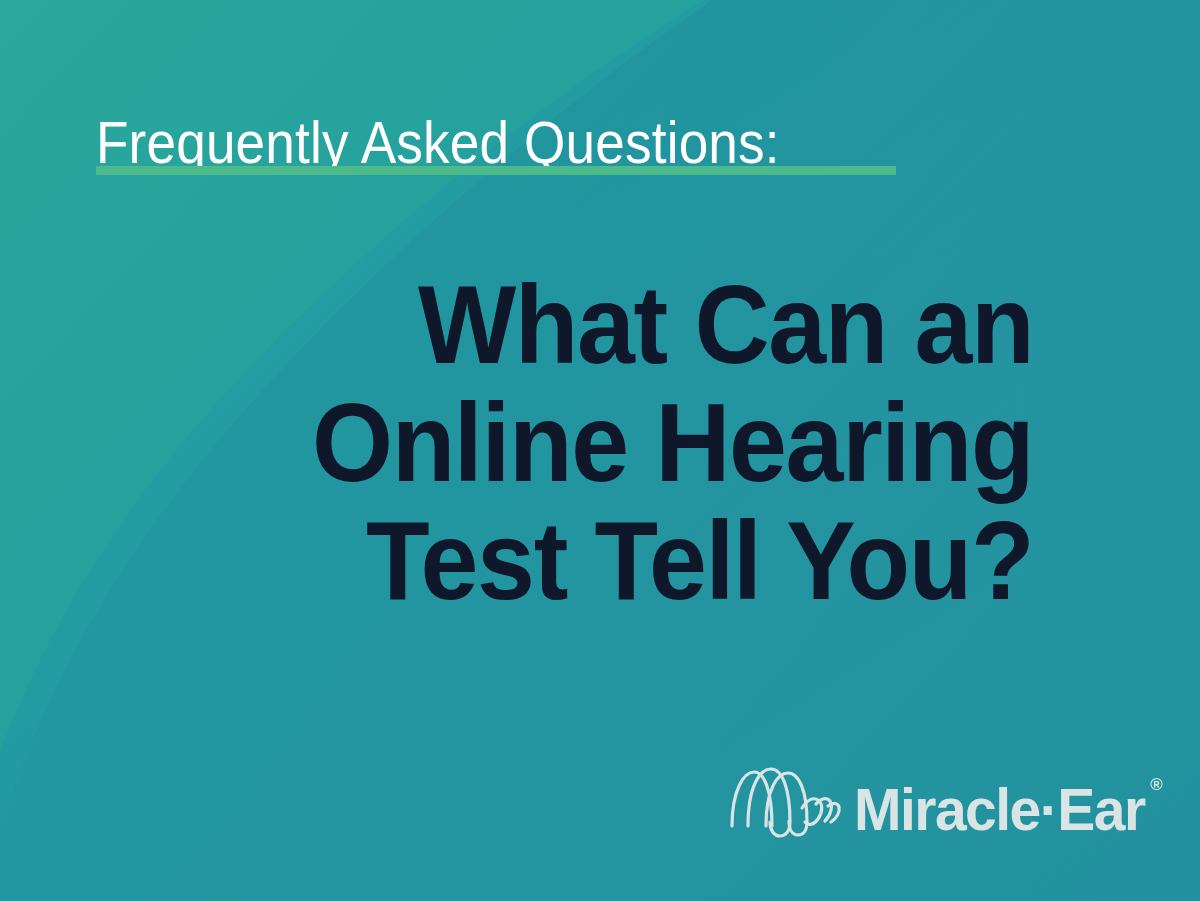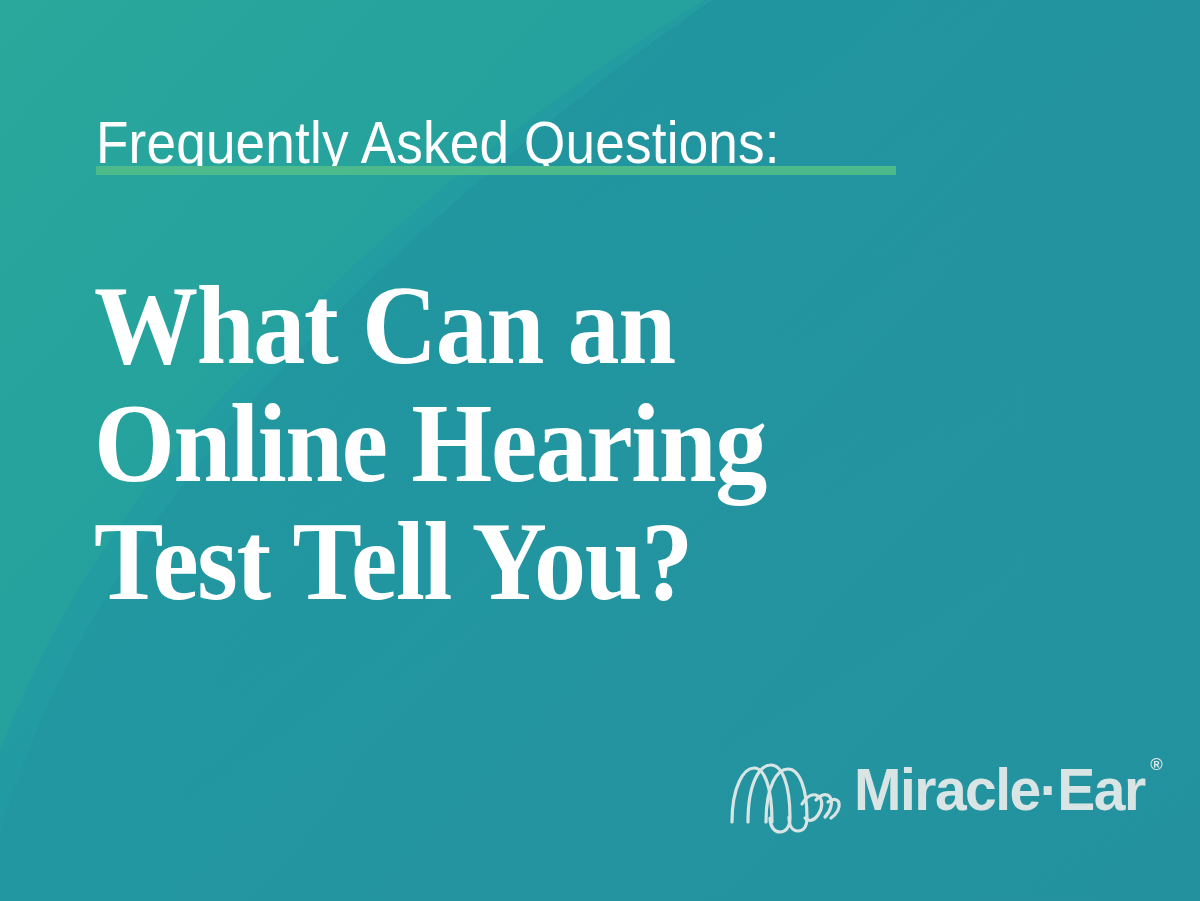--- a/index.html
+++ b/index.html
@@ -60,43 +60,44 @@
     background: #4cba8b;
   }
 
   
   .headline {
     position: absolute;
     left: 94px;
     top: 266px;
     margin: 0;
     width: 1010px;
-    color: #ffffff;
-    font-family: Liberation Serif, serif;
+    color: #0f172a;
+    font-family: Liberation Sans, sans-serif;
     font-weight: 700;
     font-size: 112px;
     line-height: 118px;
     letter-spacing: -1.5px;
+    text-align: right;
   }
   .headline .hl-line {
     display: block;
     transform: scaleX(0.93);
     transform-origin: left center;
     white-space: nowrap;
   }
 
   
   .logo {
     position: absolute;
     left: 728px;
     top: 760px;
     width: 410px;
     height: 80px;
     display: flex;
-    align-items: flex-start;
+    align-items: flex-end;
     gap: 6px;
   }
   .logo-mark {
     width: 120px;
     height: 76px;
     flex: 0 0 auto;
   }
   .logo-wordmark {
     position: relative;
     font-family: "Liberation Sans", sans-serif;

